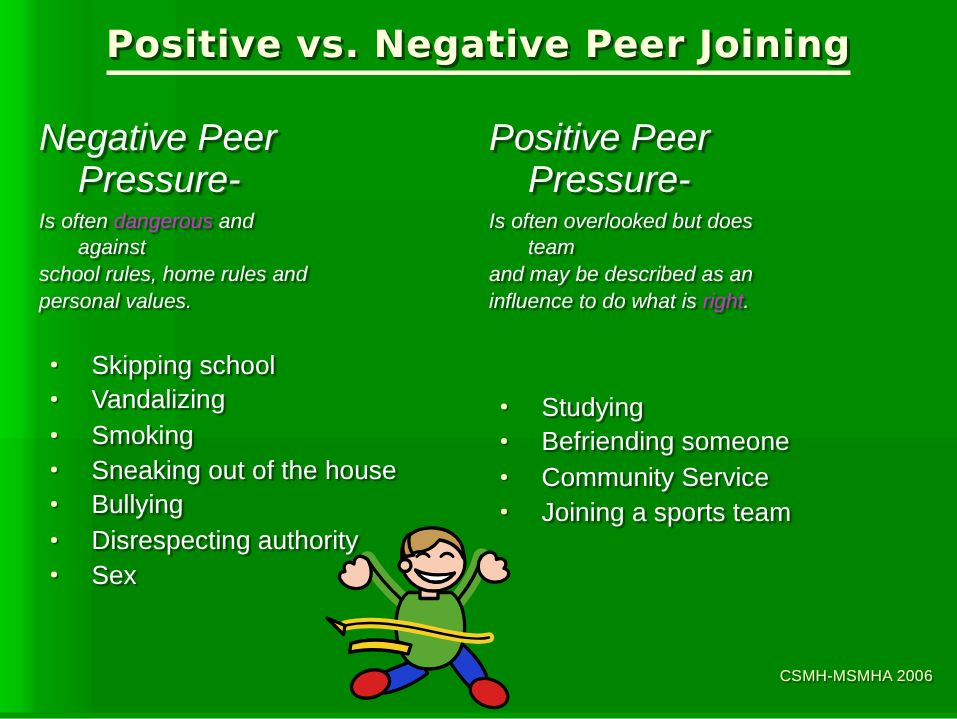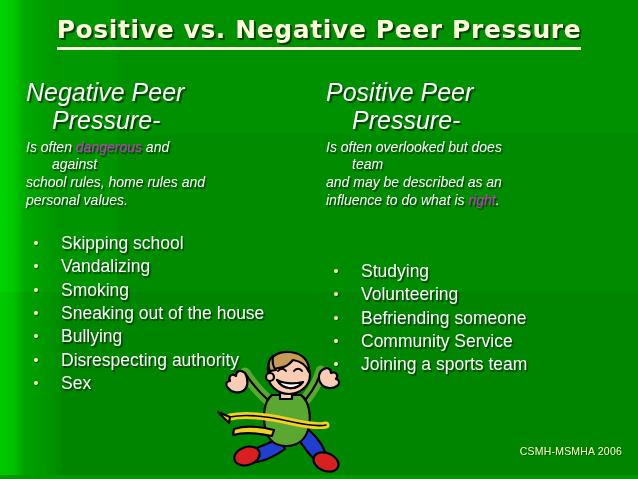--- a/index.html
+++ b/index.html
@@ -179,21 +179,21 @@
 <div id="slide">
 
   <div class="bg-bright-stripe"></div>
   <div class="bg-mid-stripe"></div>
   <div class="bg-band-upper"></div>
   <div class="bg-band-left-upper"></div>
   <div class="bg-band-lower-dark"></div>
   <div class="bg-bottom-edge"></div>
 
   <div class="title-wrap">
-    <span class="title">Positive vs. Negative Peer Pressure</span>
+    <span class="title">Positive vs. Negative Peer Joining</span>
   </div>
 
   <div class="col col-left">
     <div class="col-heading">
       <span>Negative Peer</span>
       <span class="cont">Pressure-</span>
     </div>
     <div class="col-body">
       <span class="body-line"><span>Is often </span><span class="accent">dangerous</span><span> and</span></span>
       <span class="body-line indent">against</span>
@@ -220,21 +220,20 @@
     <div class="col-body">
       <span class="body-line">Is often overlooked but does</span>
       <span class="body-line indent">team</span>
       <span class="body-line">and may be described as an</span>
       <span class="body-line"><span>influence to do what is </span><span class="accent">right</span><span>.</span></span>
     </div>
   </div>
 
   <ul class="bullets list-right">
     <li><span>Studying</span></li>
-    <li><span>Volunteering</span></li>
     <li><span>Befriending someone</span></li>
     <li><span>Community Service</span></li>
     <li><span>Joining a sports team</span></li>
   </ul>
 
   <div class="cartoon">
     <svg viewBox="0 0 136 136" width="136" height="136" xmlns="http://www.w3.org/2000/svg">
       <g stroke="#000000" stroke-width="2.2" stroke-linejoin="round" stroke-linecap="round">
 
         <path d="M55 58 C44 48 36 38 31 30" fill="none" stroke="#5aa832" stroke-width="11"></path>

